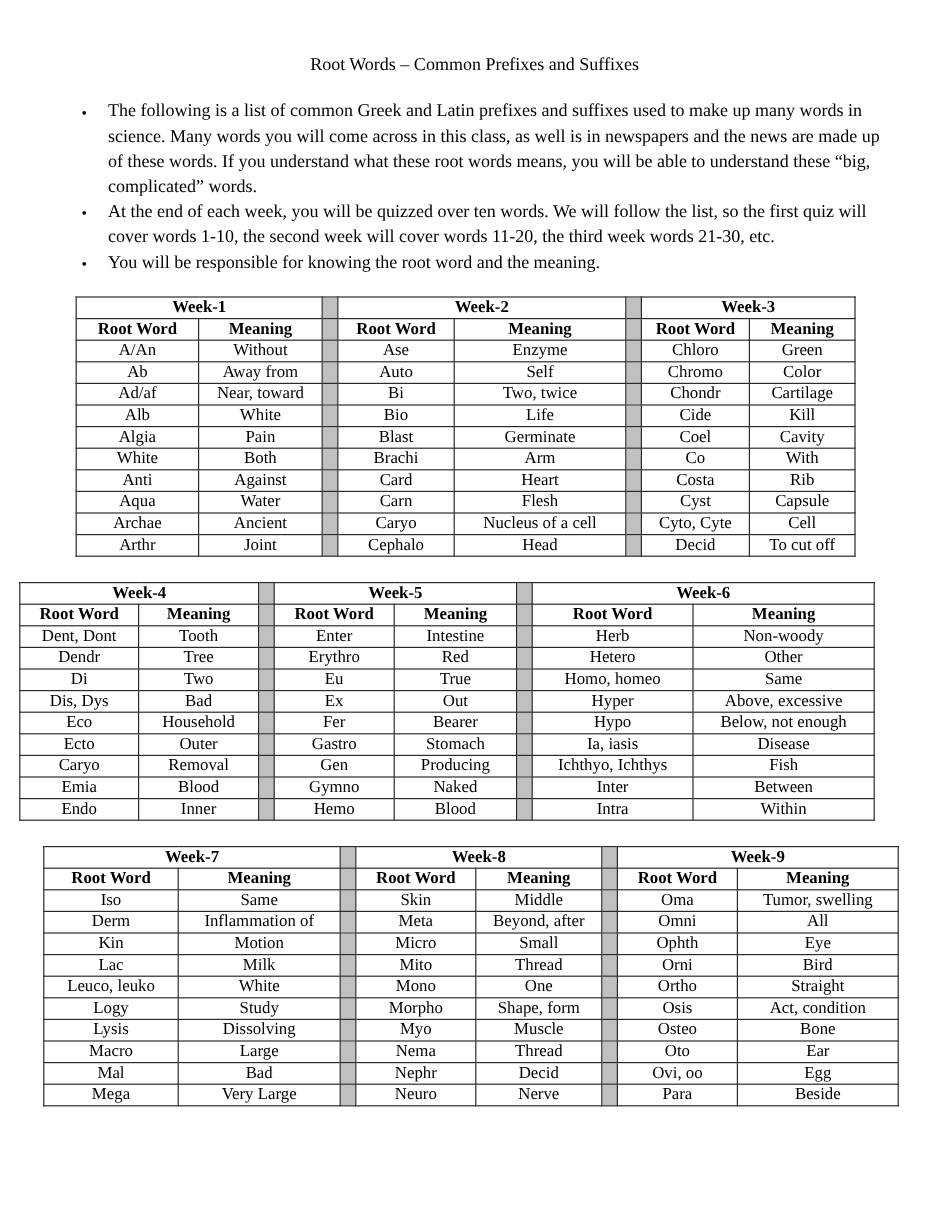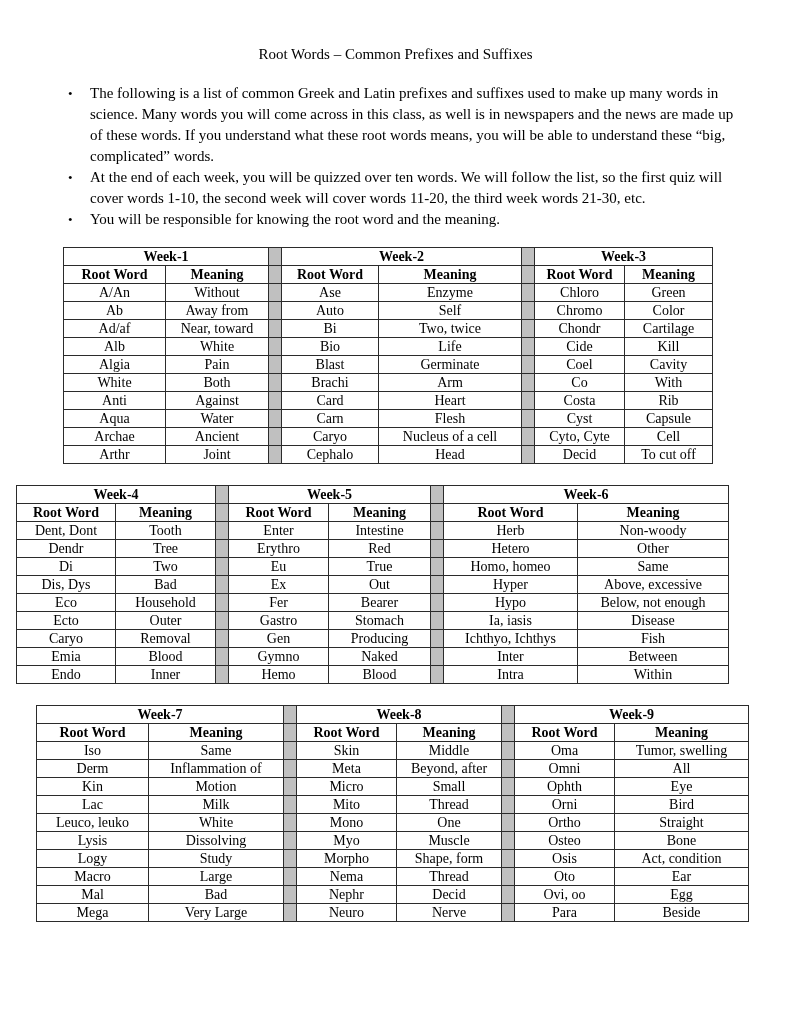--- a/index.html
+++ b/index.html
@@ -451,38 +451,38 @@
             <td class="data-cell">Leuco, leuko</td>
             <td class="data-cell">White</td>
             <td class="sep-cell"></td>
             <td class="data-cell">Mono</td>
             <td class="data-cell">One</td>
             <td class="sep-cell"></td>
             <td class="data-cell">Ortho</td>
             <td class="data-cell">Straight</td>
           </tr>
           <tr>
+            <td class="data-cell">Logy</td>
+            <td class="data-cell">Study</td>
+            <td class="sep-cell"></td>
+            <td class="data-cell">Morpho</td>
+            <td class="data-cell">Shape, form</td>
+            <td class="sep-cell"></td>
+            <td class="data-cell">Osis</td>
+            <td class="data-cell">Act, condition</td>
+          </tr>
+          <tr>
             <td class="data-cell">Lysis</td>
             <td class="data-cell">Dissolving</td>
             <td class="sep-cell"></td>
             <td class="data-cell">Myo</td>
             <td class="data-cell">Muscle</td>
             <td class="sep-cell"></td>
             <td class="data-cell">Osteo</td>
             <td class="data-cell">Bone</td>
-          </tr>
-          <tr>
-            <td class="data-cell">Logy</td>
-            <td class="data-cell">Study</td>
-            <td class="sep-cell"></td>
-            <td class="data-cell">Morpho</td>
-            <td class="data-cell">Shape, form</td>
-            <td class="sep-cell"></td>
-            <td class="data-cell">Osis</td>
-            <td class="data-cell">Act, condition</td>
           </tr>
           <tr>
             <td class="data-cell">Macro</td>
             <td class="data-cell">Large</td>
             <td class="sep-cell"></td>
             <td class="data-cell">Nema</td>
             <td class="data-cell">Thread</td>
             <td class="sep-cell"></td>
             <td class="data-cell">Oto</td>
             <td class="data-cell">Ear</td>

